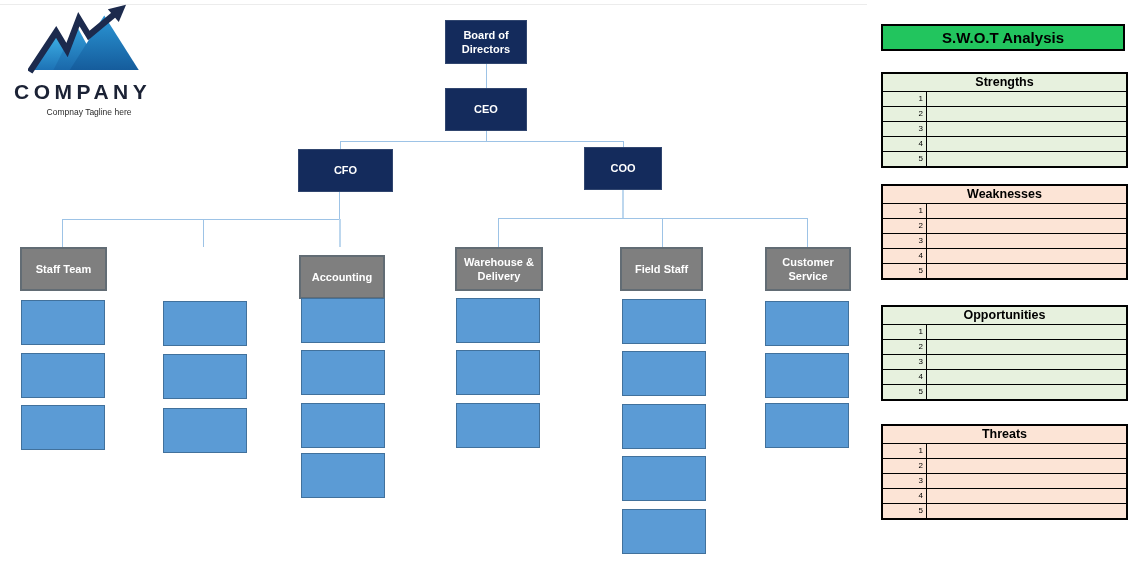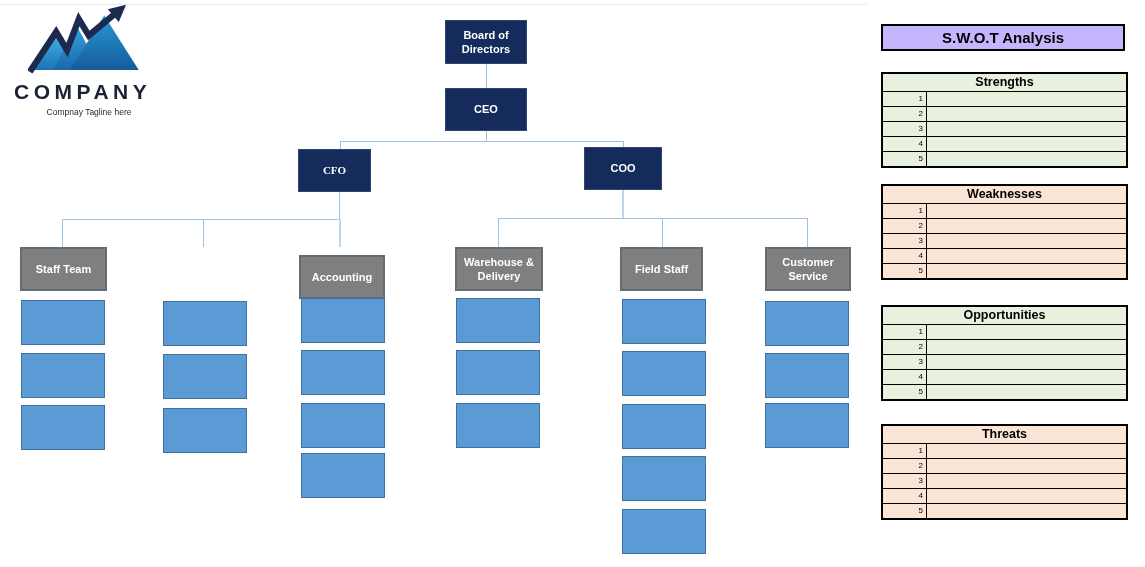--- a/index.html
+++ b/index.html
@@ -57,21 +57,21 @@
   }
   .line { position: absolute; background: #9dc3e6; }
   .line.thick { background: #bdd7ee; }
 
   
   #swot-header {
     position: absolute;
     left: 881px; top: 24px;
     width: 244px; height: 27px;
     box-sizing: border-box;
-    background: #c4b5fd;
+    background: #22c55e;
     border: 2px solid #000000;
     display: flex; align-items: center; justify-content: center;
     font-size: 15px; font-weight: bold; color: #000000;
   }
   .swot-table {
     position: absolute;
     left: 881px;
     width: 247px;
     box-sizing: border-box;
     border: 2px solid #000000;
@@ -149,21 +149,21 @@
   <div class="line" style="left:498px; top:218px; width:1px;   height:29px;"></div>
   <div class="line" style="left:662px; top:218px; width:1px;   height:29px;"></div>
   <div class="line" style="left:807px; top:218px; width:1px;   height:29px;"></div>
 
   <div class="node navy" style="left:445px; top:20px;  width:82px; height:44px; padding:0 8px;">
     <span>Board of Directors</span>
   </div>
   <div class="node navy" style="left:445px; top:88px;  width:82px; height:43px;">
     <span>CEO</span>
   </div>
-  <div class="node navy" style="left:298px; top:149px; width:73px; height:43px;font-family:Liberation Serif, serif;">
+  <div class="node navy" style="left:298px; top:149px; width:95px; height:43px;">
     <span>CFO</span>
   </div>
   <div class="node navy" style="left:584px; top:147px; width:78px; height:43px;">
     <span>COO</span>
   </div>
 
   <div class="node gray" style="left:20px;  top:247px; width:87px; height:44px; padding:0 6px;">
     <span>Staff Team</span>
   </div>
   <div class="node gray" style="left:299px; top:247px; width:86px; height:44px; padding:0 6px;margin-top:8px;">

